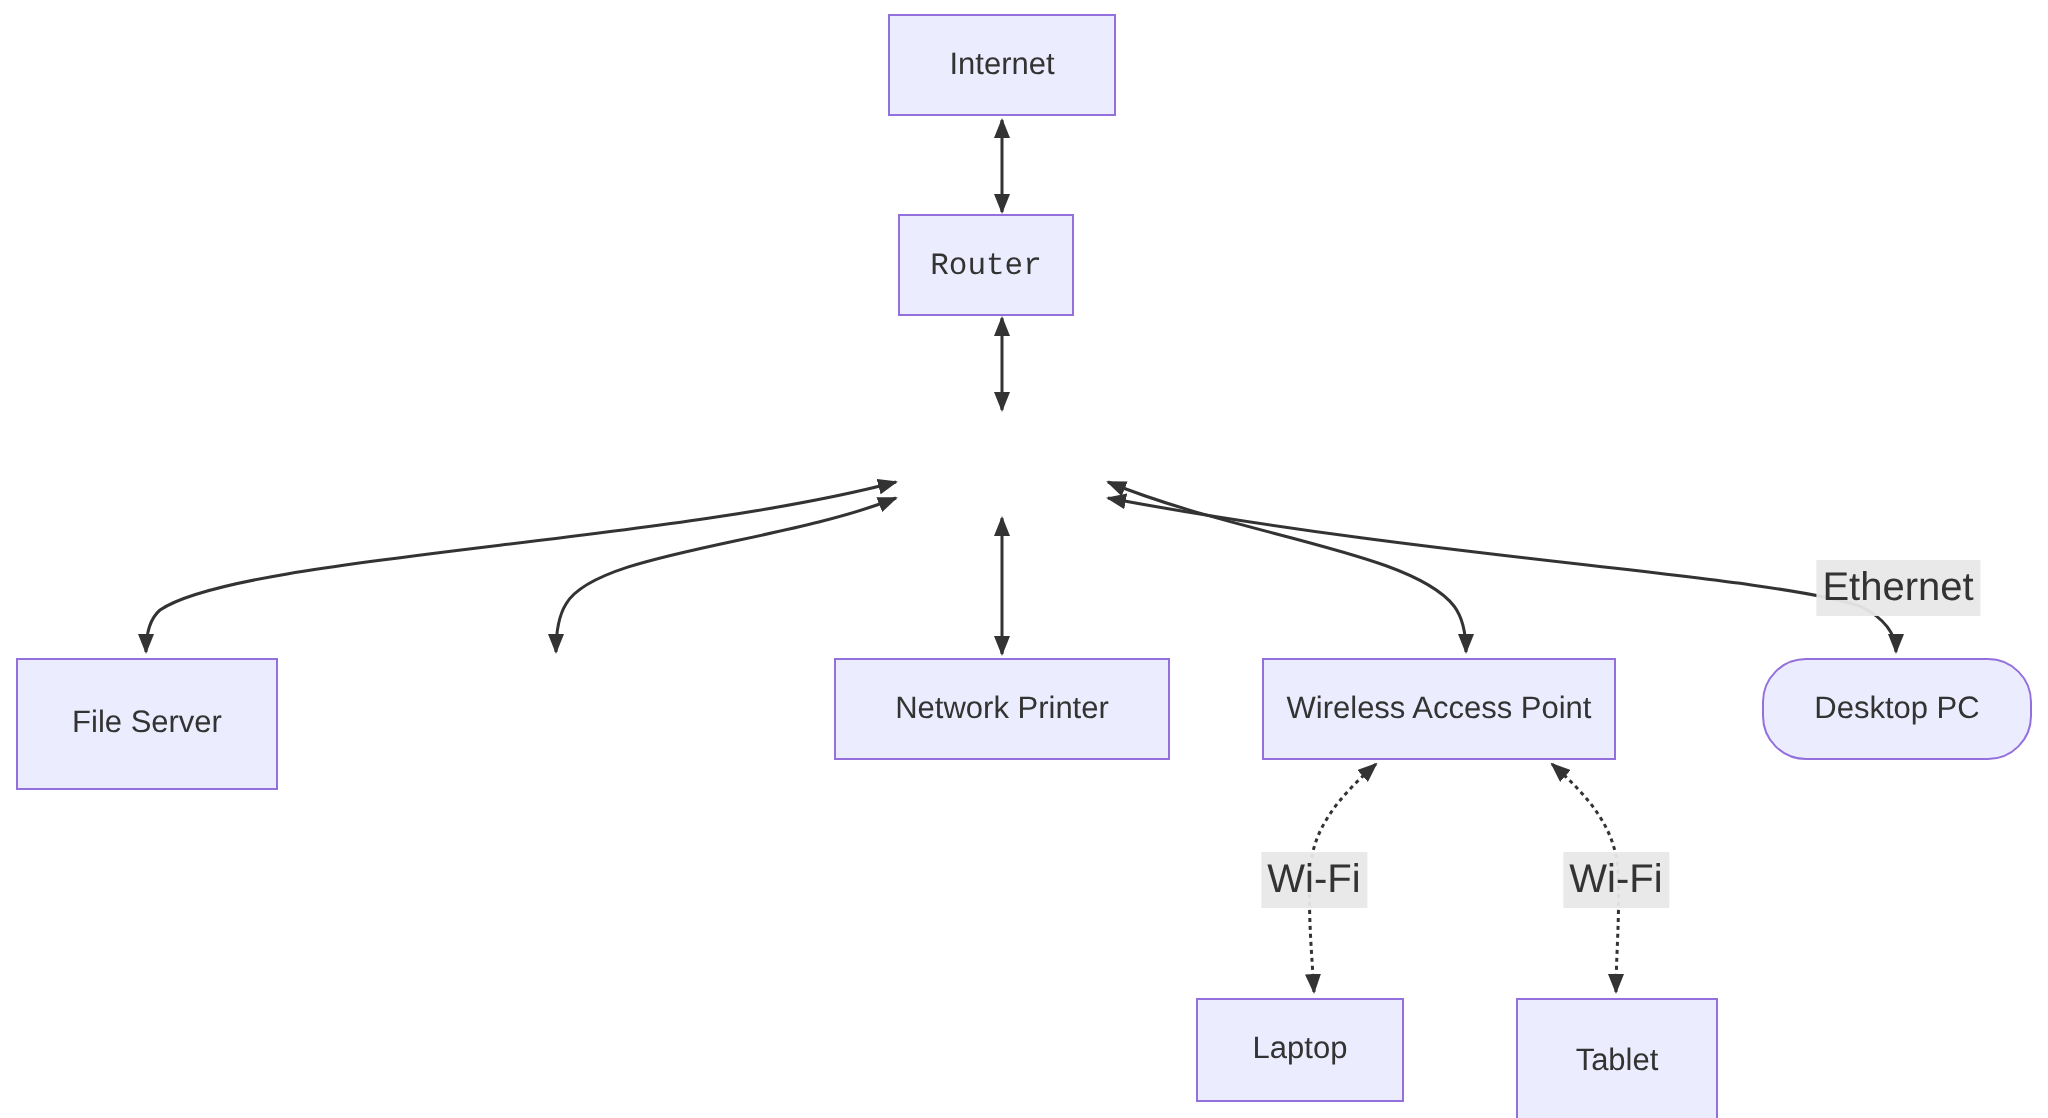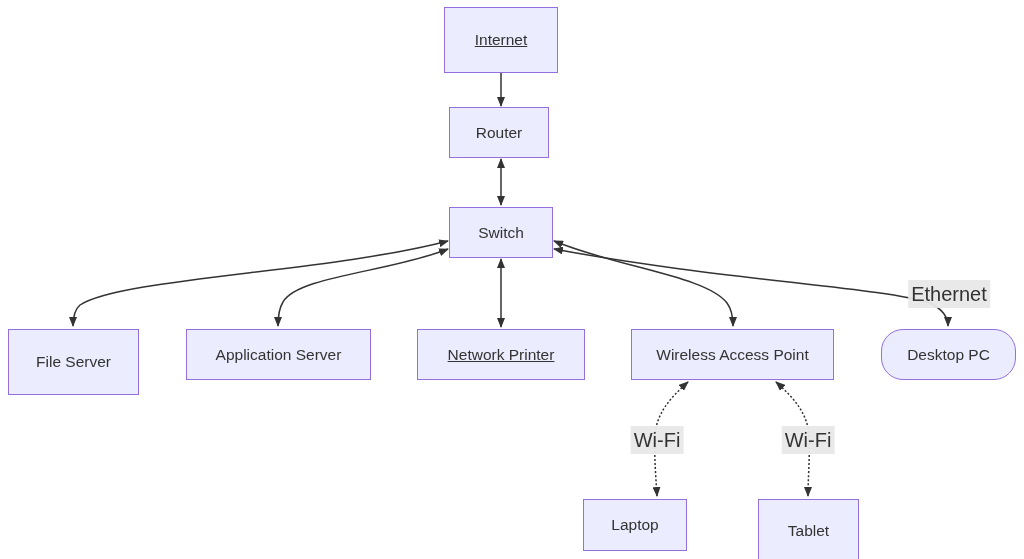--- a/index.html
+++ b/index.html
@@ -30,29 +30,29 @@
     transform: translate(-50%, -50%);
     background: rgba(232,232,232,0.95);
     color: #333333;
     font-size: 20px;
     line-height: 1.3;
     padding: 1px 3px;
     white-space: nowrap;
     z-index: 3;
   }
   
-  #n-internet            { left: 444px; top: 7px;   width: 114px; height: 66px; text-decoration: underline; }
-  #n-router              { left: 449px; top: 107px; width: 100px; height: 51px; }
+  #n-internet            { left: 444px; top: 7px;   width: 114px; height: 51px; }
+  #n-router              { left: 449px; top: 107px; width: 88px; height: 51px; font-family: Liberation Mono, monospace; }
   #n-switch              { left: 449px; top: 207px; width: 104px; height: 51px; }
   #n-file-server         { left: 8px;   top: 329px; width: 131px; height: 66px; }
   #n-application-server  { left: 186px; top: 329px; width: 185px; height: 51px; }
-  #n-network-printer     { left: 417px; top: 329px; width: 168px; height: 51px; text-decoration: underline; }
-  #n-wireless-access-point { left: 631px; top: 329px; width: 203px; height: 51px; }
+  #n-network-printer     { left: 417px; top: 329px; width: 168px; height: 51px; }
+  #n-wireless-access-point { left: 631px; top: 329px; width: 177px; height: 51px; }
   #n-desktop-pc          { left: 881px; top: 329px; width: 135px; height: 51px; border-radius: 22px; }
-  #n-laptop              { left: 583px; top: 499px; width: 104px; height: 52px; }
+  #n-laptop              { left: 598px; top: 499px; width: 104px; height: 52px; }
   #n-tablet              { left: 758px; top: 499px; width: 101px; height: 64px; }
   #l-ethernet    { left: 949px; top: 294px; }
   #l-wifi-laptop { left: 657px; top: 440px; }
   #l-wifi-tablet { left: 808px; top: 440px; }
   path.edge { stroke: #333333; stroke-width: 1.5px; fill: none; }
   path.edge.dotted { stroke-dasharray: 2 2; }
 </style>
 </head>
 <body>
 
@@ -88,31 +88,25 @@
   </svg>
 
   <div class="node" id="n-internet">
     <span>Internet</span>
   </div>
 
   <div class="node" id="n-router">
     <span>Router</span>
   </div>
 
-  <div class="node" id="n-switch">
-    <span>Switch</span>
-  </div>
 
   <div class="node" id="n-file-server">
     <span>File Server</span>
   </div>
 
-  <div class="node" id="n-application-server">
-    <span>Application Server</span>
-  </div>
 
   <div class="node" id="n-network-printer">
     <span>Network Printer</span>
   </div>
 
   <div class="node" id="n-wireless-access-point">
     <span>Wireless Access Point</span>
   </div>
 
   <div class="node" id="n-desktop-pc">

